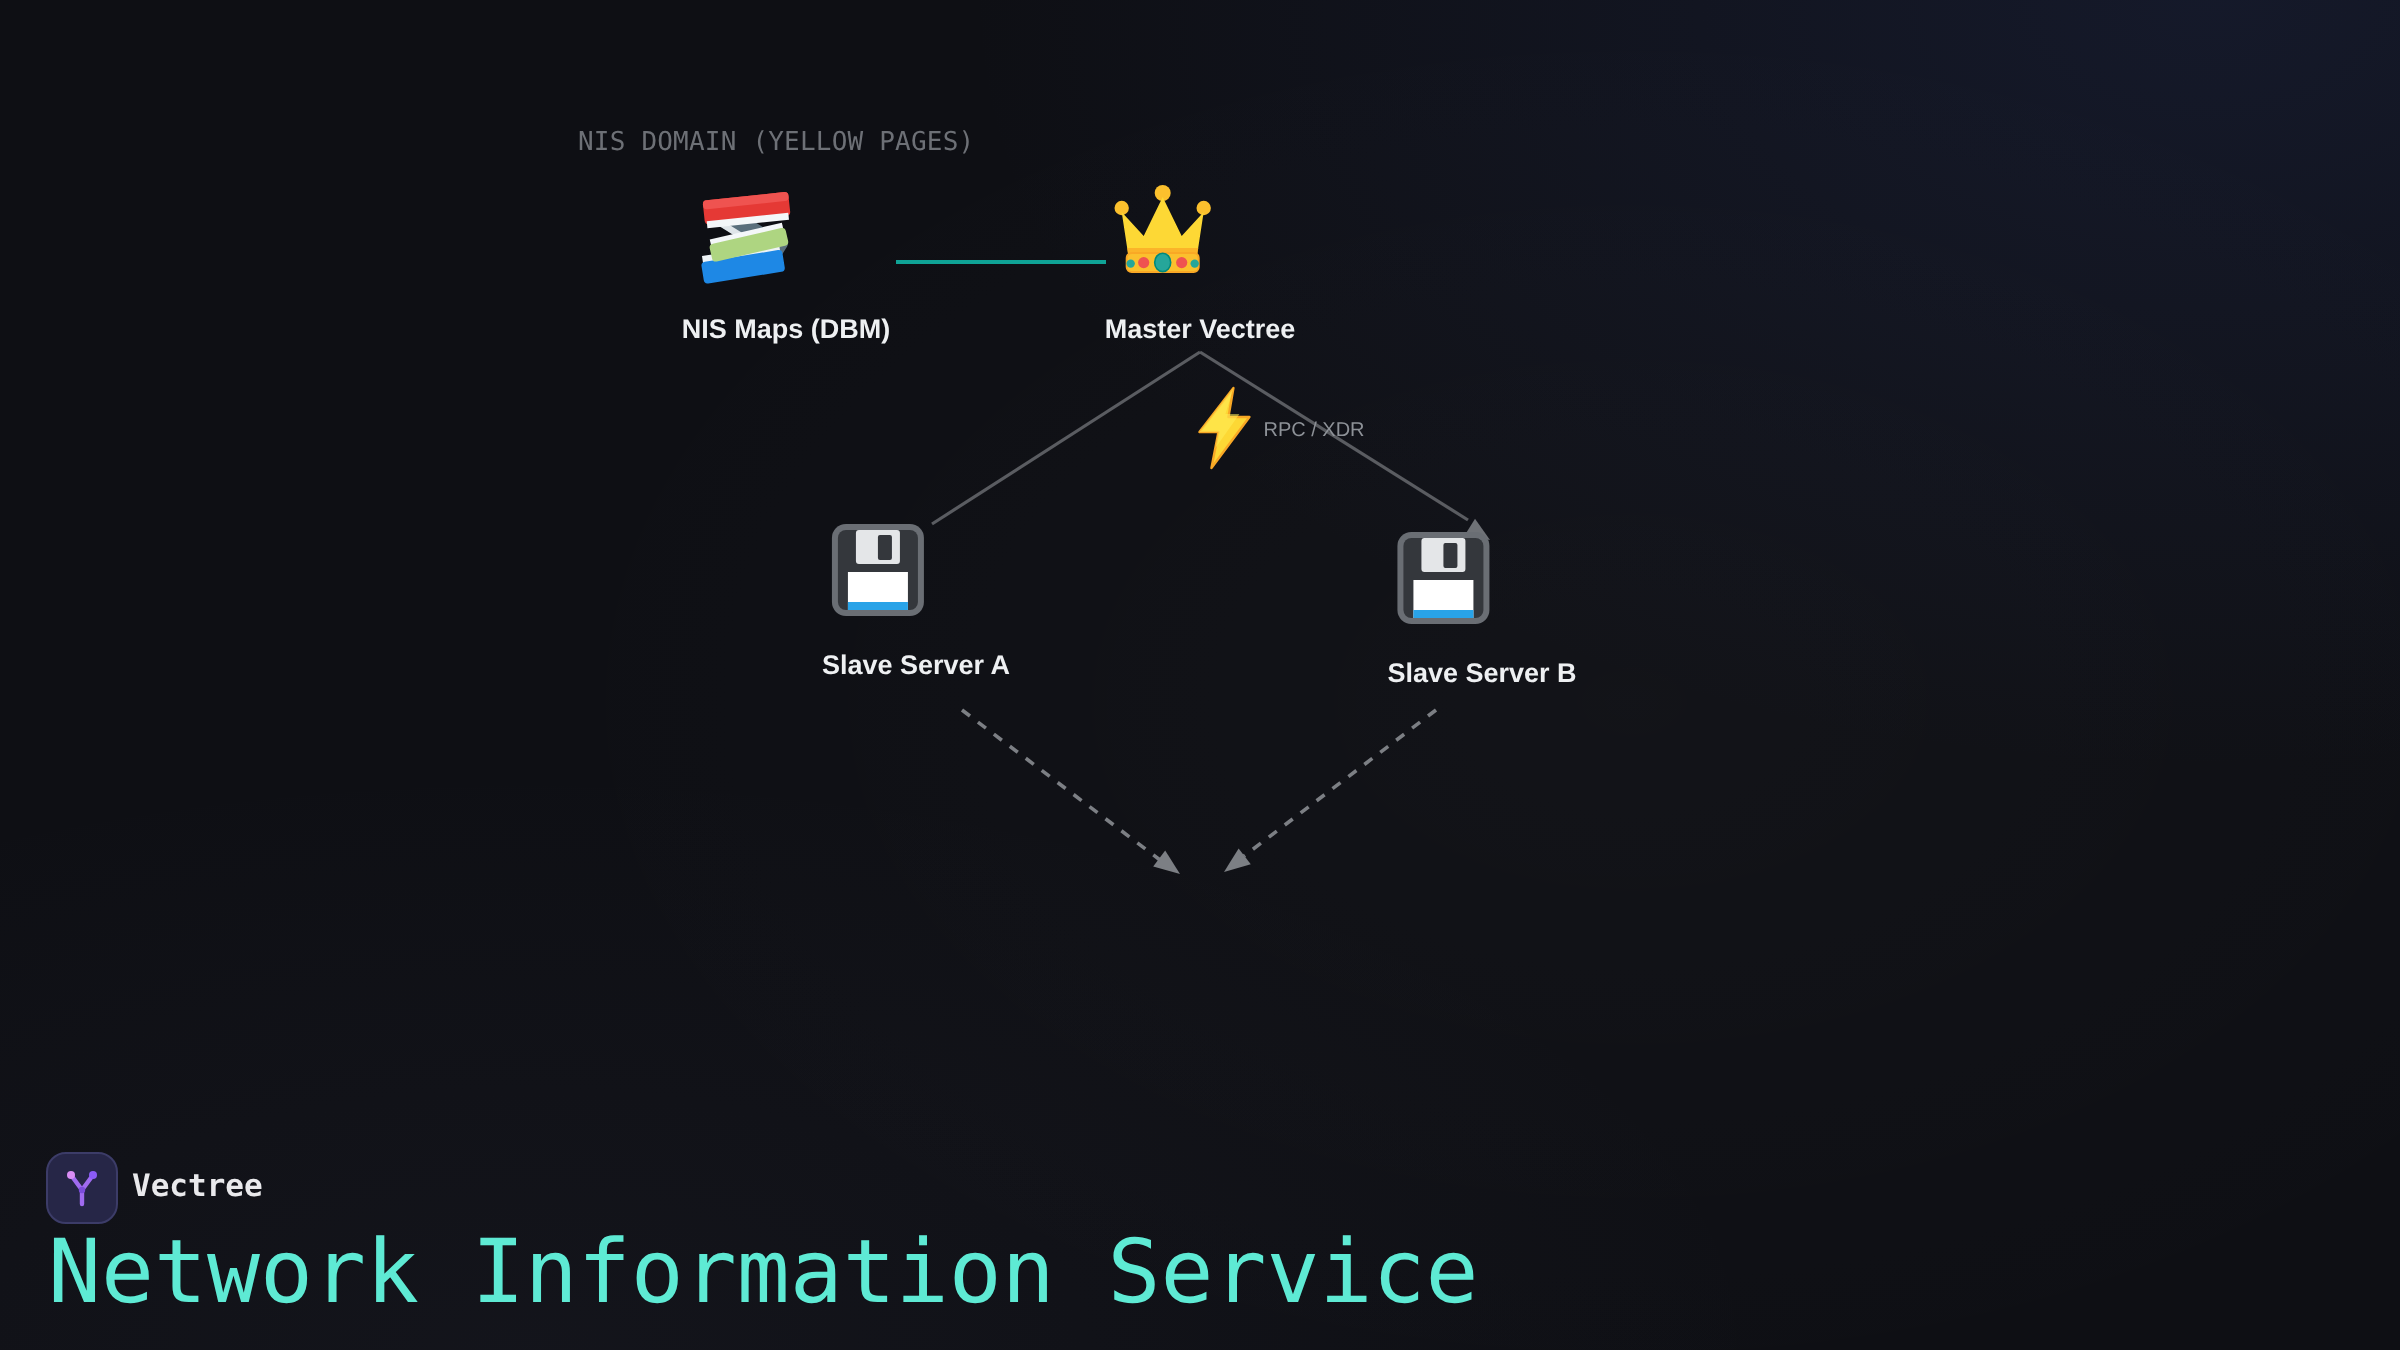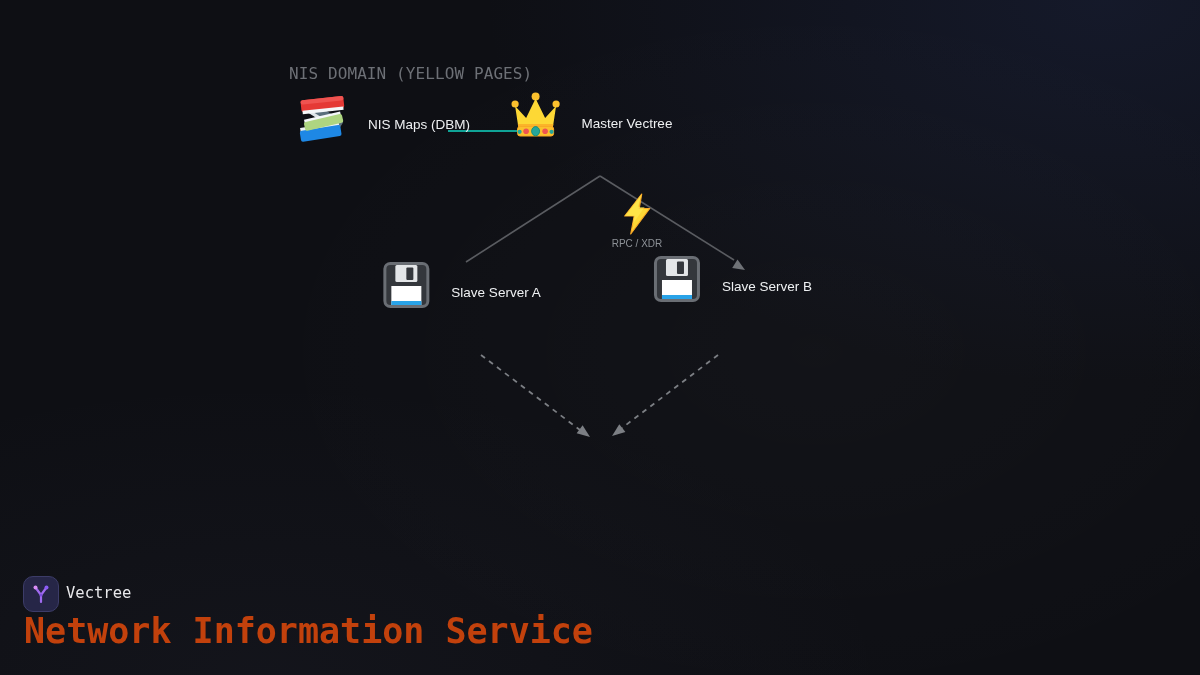--- a/index.html
+++ b/index.html
@@ -11,53 +11,53 @@
       radial-gradient(1000px 620px at 92% 0%, rgba(48,66,130,0.20), transparent 62%),
       radial-gradient(820px 520px at 68% 52%, rgba(255,255,255,0.018), transparent 70%),
       radial-gradient(900px 420px at 22% 100%, rgba(120,120,160,0.05), transparent 70%),
       #0e0f14;
   }
   .canvas { position:absolute; inset:0; }
 
   .domain-label {
     position:absolute; left:289px; top:64px;
     font-family:"DejaVu Sans Mono", monospace;
-    font-size:16px; color:#6d7076; letter-spacing:0.1px;
+    font-size:13px; color:#6d7076; letter-spacing:0.1px;
   }
 
   svg.connectors { position:absolute; left:0; top:0; z-index:1; }
 
-  .node { position:absolute; z-index:2; display:flex; flex-direction:row; align-items:center; transform:translateX(-50%); }
+  .node { position:absolute; z-index:2; display:flex; flex-direction:column; align-items:center; transform:translateX(-50%);font-weight:bold; }
   .node .icon-wrap { transform:translateX(-19px); line-height:0; }
   .node .node-label { margin-top:14px; font-size:13.5px; color:#eef0f2; white-space:nowrap; }
 
   .node-maps    { left:393px; top:91px;  }
   .node-master  { left:600px; top:89px;  }
-  .node-slave-a { left:458px; top:259px;margin-left:12px; }
-  .node-slave-b { left:741px; top:253px; }
+  .node-slave-a { left:458px; top:259px; }
+  .node-slave-b { left:741px; top:263px; }
   .node-client  { left:600px; top:433px; }
 
-  .edge-group { position:absolute; left:637px; top:192px; z-index:2; display:flex; flex-direction:column; align-items:center; transform:translateX(-50%); }
+  .edge-group { position:absolute; left:637px; top:192px; z-index:2; display:flex; align-items:center; transform:translateX(-50%); }
   .edge-group .edge-label { margin-top:2px; font-size:10px; color:#8d9197; white-space:nowrap; }
 
   .footer { position:absolute; left:0; bottom:0; width:100%; height:120px; z-index:3; }
   .brand-logo {
     position:absolute; left:23px; top:21px; width:36px; height:36px;
     border-radius:10px; background:#262647; border:1px solid #3c3c68;
     display:flex; align-items:center; justify-content:center;
   }
   .brand-name {
     position:absolute; left:66px; top:29px;
     font-family:"DejaVu Sans Mono", monospace;
-    font-weight:normal; font-size:15.5px; color:#e9e9ec;
+    font-weight:bold; font-size:15.5px; color:#e9e9ec;
   }
   .footer-title {
     position:absolute; left:24px; top:56px;
     font-family:"DejaVu Sans Mono", monospace;
-    font-weight:bold; font-size:35px; color:#c2410c; white-space:nowrap;
+    font-weight:normal; font-size:44px; color:#5eead4; white-space:nowrap;
   }
   .footer-url {
     position:absolute; right:24px; top:69px;
     font-family:"DejaVu Sans Mono", monospace;
     font-size:13.5px; color:#5b5f6a;
   }
 </style>
 </head>
 <body>
 

